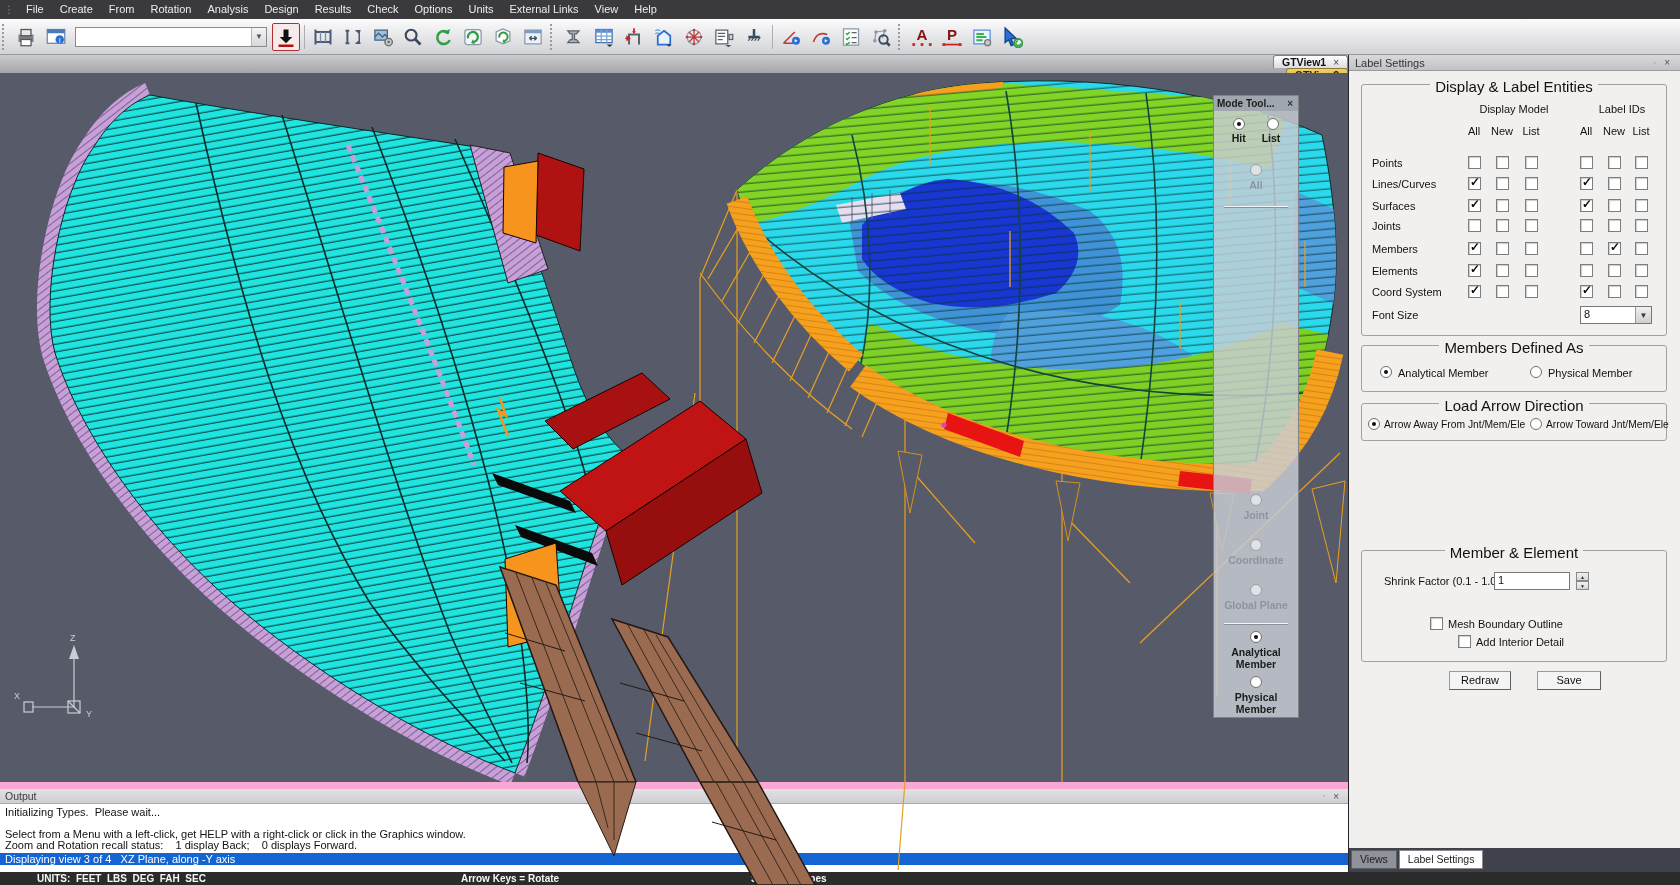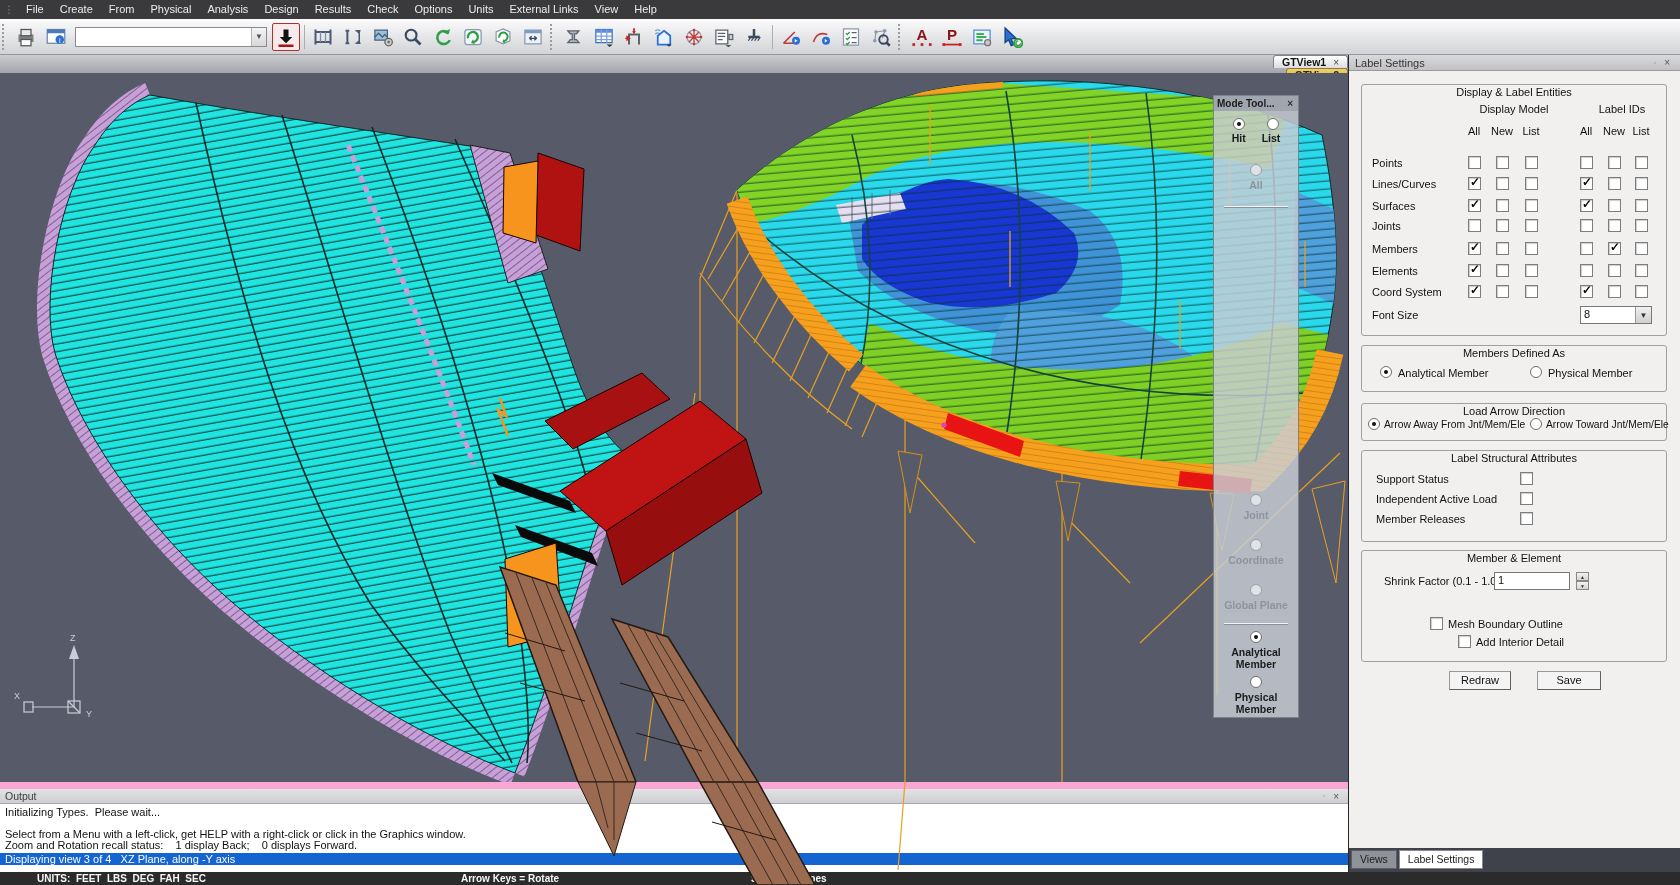--- a/index.html
+++ b/index.html
@@ -71,21 +71,21 @@
   
   #overdraw { position:absolute; left:0; top:782px; width:1680px; height:103px; z-index:30; pointer-events:none; }
   
   #right-panel { position:absolute; left:1348px; top:55px; width:332px; height:817px;
     background:#f1f0ee; border-left:1px solid #26262a; font-size:11px; color:#111; z-index:10; }
   #rp-title { height:16px; background:linear-gradient(#d9d9db,#c2c2c6); border-bottom:1px solid #9a9a9e;
     display:flex; align-items:center; padding:0 6px; font-size:11px; color:#333; }
   #rp-title .t { flex:1; }
   #rp-title .ic { color:#555; font-size:10px; padding:0 4px; }
   .groupbox { position:absolute; border:1px solid #a0a0a0; border-radius:3px; }
-  .groupbox .legend { position:absolute; top:-7px; left:0; right:0; text-align:center; font-size:11px; pointer-events:none;margin-top:8px; }
+  .groupbox .legend { position:absolute; top:-7px; left:0; right:0; text-align:center; font-size:15px; pointer-events:none; }
   .groupbox .legend span { background:#f1f0ee; padding:0 5px; }
   .cb { width:13px; height:13px; background:#fff; border:1px solid #7d7d7d; position:relative; display:inline-block;
     box-shadow:inset 1px 1px 1px rgba(0,0,0,0.2); }
   .cb.checked::after { content:"✓"; position:absolute; left:1px; top:-3px; font-size:12px; font-weight:bold; color:#0a0a0a; }
   .gb-abs { position:absolute; white-space:nowrap; }
   .combo { position:absolute; height:18px; background:#fff; border:1px solid #777; display:flex; }
   .combo .val { flex:1; font-size:11px; padding:1px 3px; }
   .combo .dd { width:16px; background:linear-gradient(#f0f0f0,#cfcfcf); border-left:1px solid #999;
     font-size:8px; color:#333; display:flex; align-items:center; justify-content:center; }
   .spin { position:absolute; width:13px; height:18px; display:flex; flex-direction:column; }
@@ -99,21 +99,21 @@
   .rp-tab.active { background:#ffffff; border-color:#8b8b8f; font-weight:normal; }
 </style>
 </head>
 <body>
 
 <div id="menubar">
   <span class="grip">⋮</span>
   <span class="menu-item">File</span>
   <span class="menu-item">Create</span>
   <span class="menu-item">From</span>
-  <span class="menu-item">Physical</span>
+  <span class="menu-item">Rotation</span>
   <span class="menu-item">Analysis</span>
   <span class="menu-item">Design</span>
   <span class="menu-item">Results</span>
   <span class="menu-item">Check</span>
   <span class="menu-item">Options</span>
   <span class="menu-item">Units</span>
   <span class="menu-item">External Links</span>
   <span class="menu-item">View</span>
   <span class="menu-item">Help</span>
 </div>
@@ -640,29 +640,20 @@
   </div>
 
   <div class="groupbox" style="left:12px; top:348px; width:306px; height:38px">
     <div class="legend"><span>Load Arrow Direction</span></div>
     <span class="radio checked" style="position:absolute; left:6px; top:14px"></span>
     <div class="gb-abs" style="left:22px; top:15px; font-size:10.3px">Arrow Away From Jnt/Mem/Ele</div>
     <span class="radio" style="position:absolute; left:168px; top:14px"></span>
     <div class="gb-abs" style="left:184px; top:15px; font-size:10.3px">Arrow Toward Jnt/Mem/Ele</div>
   </div>
 
-  <div class="groupbox" style="left:12px; top:395px; width:306px; height:92px">
-    <div class="legend"><span>Label Structural Attributes</span></div>
-    <div class="gb-abs" style="left:14px; top:22px">Support Status</div>
-    <span class="cb" style="position:absolute; left:158px; top:21px"></span>
-    <div class="gb-abs" style="left:14px; top:42px">Independent Active Load</div>
-    <span class="cb" style="position:absolute; left:158px; top:41px"></span>
-    <div class="gb-abs" style="left:14px; top:62px">Member Releases</div>
-    <span class="cb" style="position:absolute; left:158px; top:61px"></span>
-  </div>
 
   <div class="groupbox" style="left:12px; top:495px; width:306px; height:112px">
     <div class="legend"><span>Member &amp; Element</span></div>
     <div class="gb-abs" style="left:22px; top:24px">Shrink Factor (0.1 - 1.0)</div>
     <div class="combo" style="left:132px; top:21px; width:76px">
       <div class="val">1</div>
     </div>
     <div class="spin" style="left:214px; top:21px">
         <div>▲</div>
         <div>▼</div>

